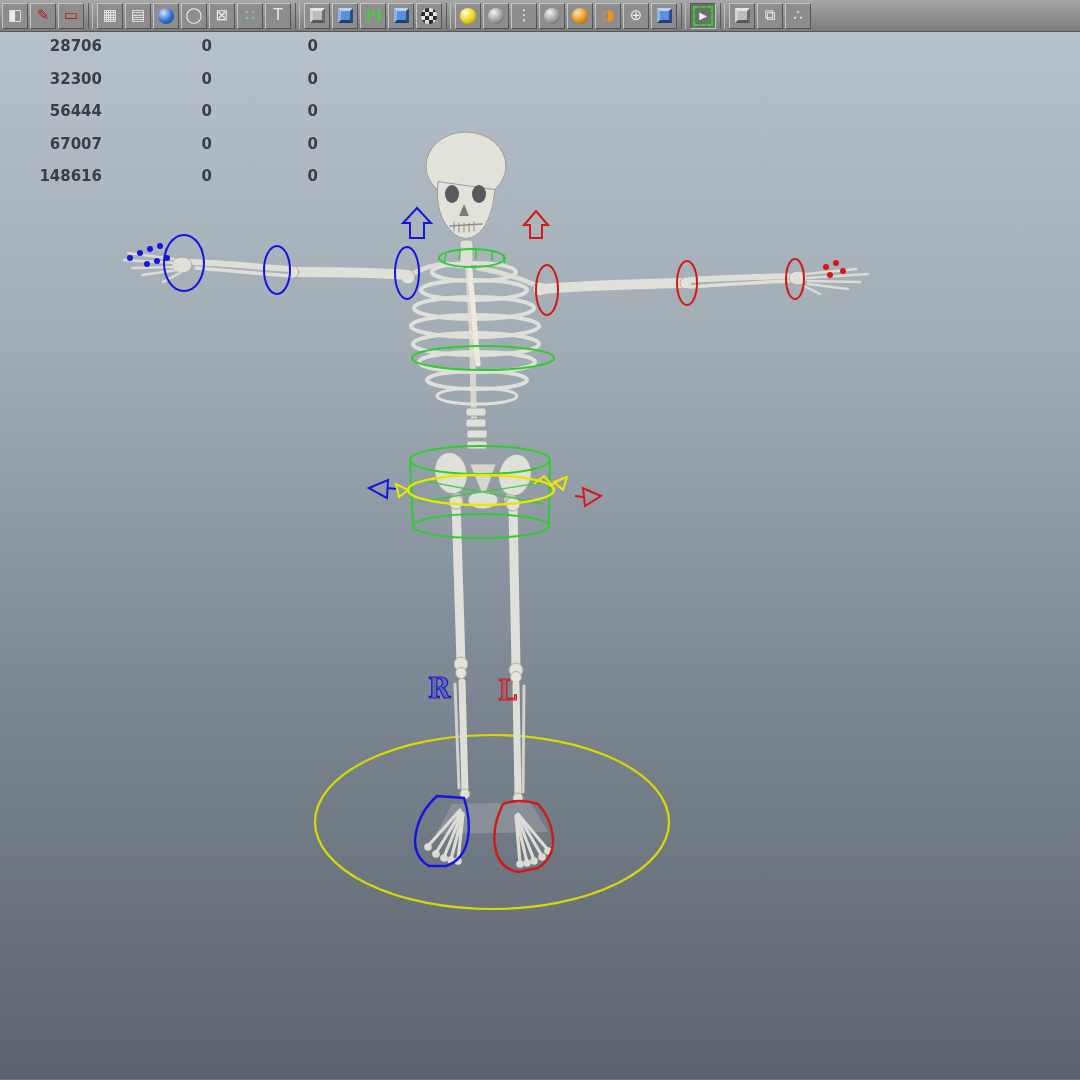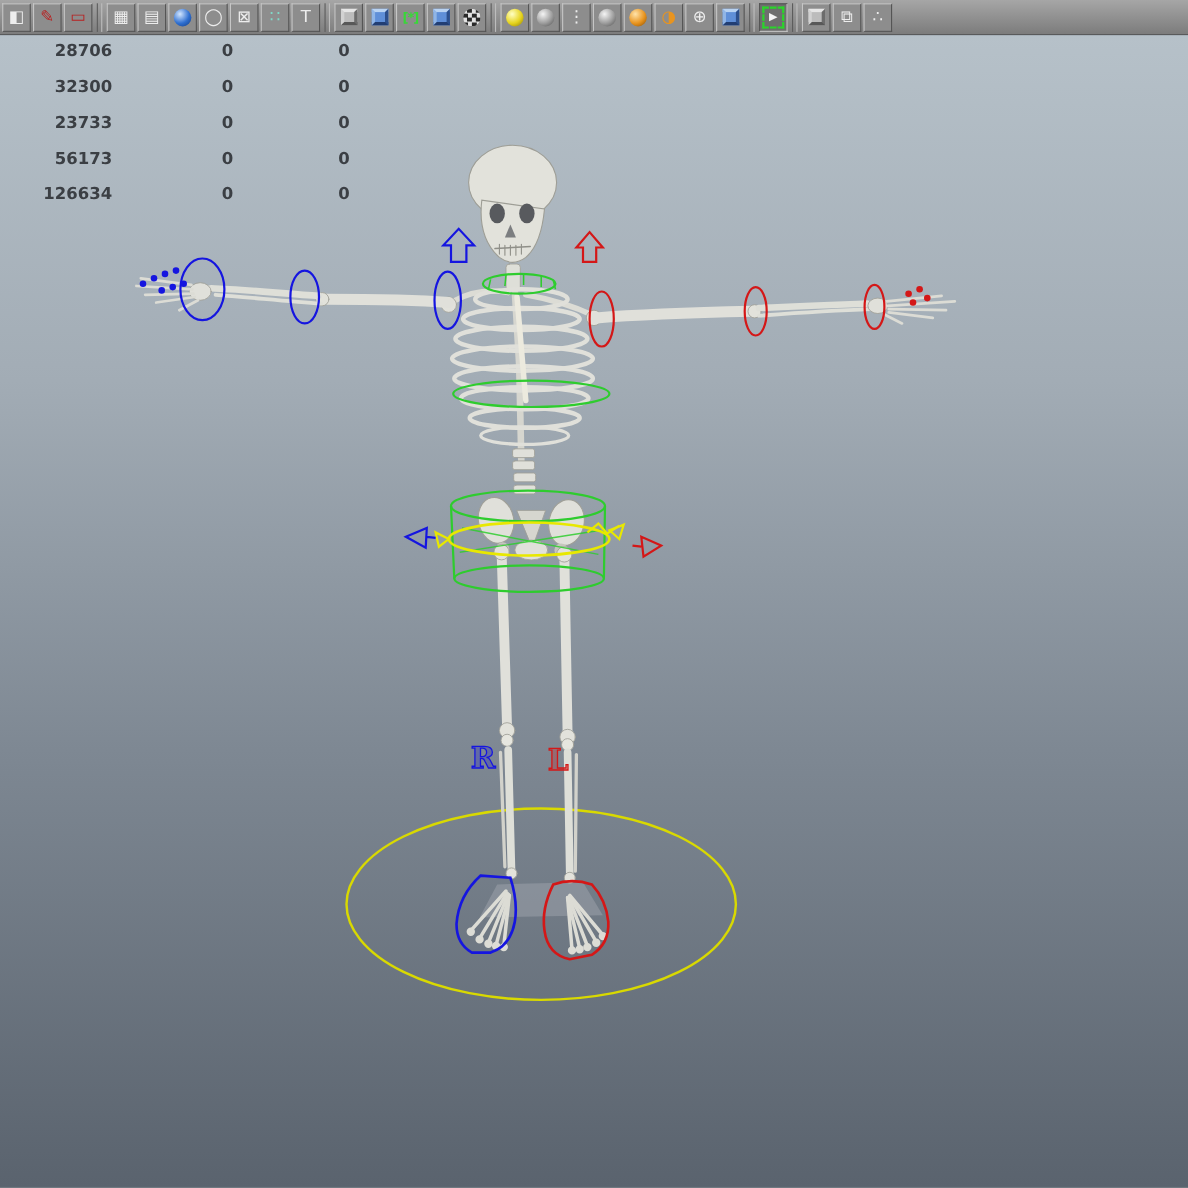--- a/index.html
+++ b/index.html
@@ -158,31 +158,31 @@
       <span class="c1">28706</span>
       <span class="c2">0</span>
       <span class="c3">0</span>
     </div>
     <div class="hud-row">
       <span class="c1">32300</span>
       <span class="c2">0</span>
       <span class="c3">0</span>
     </div>
     <div class="hud-row">
-      <span class="c1">23733</span>
-      <span class="c2">0</span>
-      <span class="c3">0</span>
-    </div>
-    <div class="hud-row">
-      <span class="c1">56173</span>
-      <span class="c2">0</span>
-      <span class="c3">0</span>
-    </div>
-    <div class="hud-row">
-      <span class="c1">126634</span>
+      <span class="c1">56444</span>
+      <span class="c2">0</span>
+      <span class="c3">0</span>
+    </div>
+    <div class="hud-row">
+      <span class="c1">67007</span>
+      <span class="c2">0</span>
+      <span class="c3">0</span>
+    </div>
+    <div class="hud-row">
+      <span class="c1">148616</span>
       <span class="c2">0</span>
       <span class="c3">0</span>
     </div>
   </div>
 
   <svg class="scene" width="1080" height="1047" viewBox="0 0 1080 1047">
 
     <polygon points="452,772 530,770 548,800 436,802" fill="#9aa1aa" opacity="0.55"></polygon>
 
     <ellipse cx="492" cy="790" rx="177" ry="87" fill="none" stroke="#d9d900" stroke-width="2.2"></ellipse>

